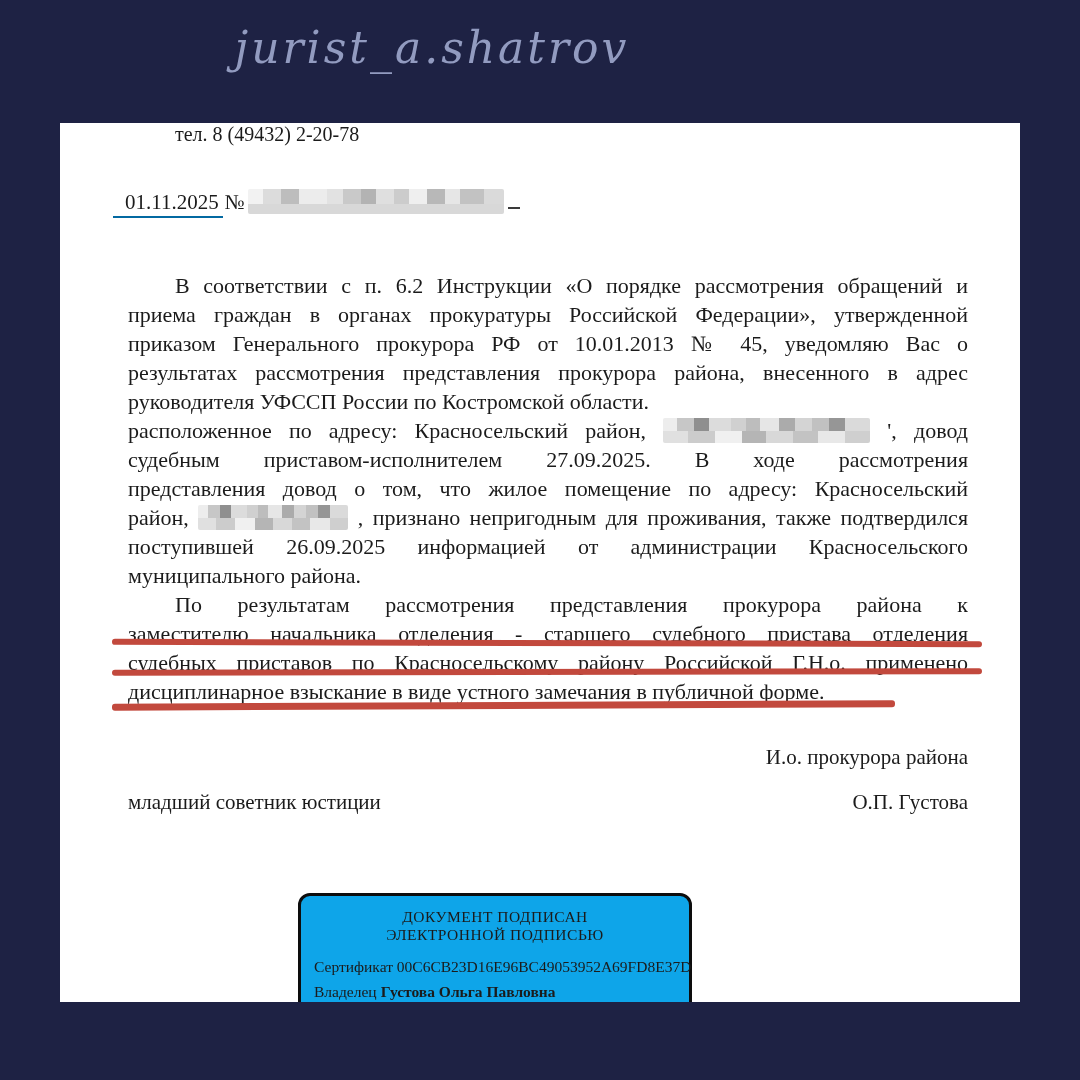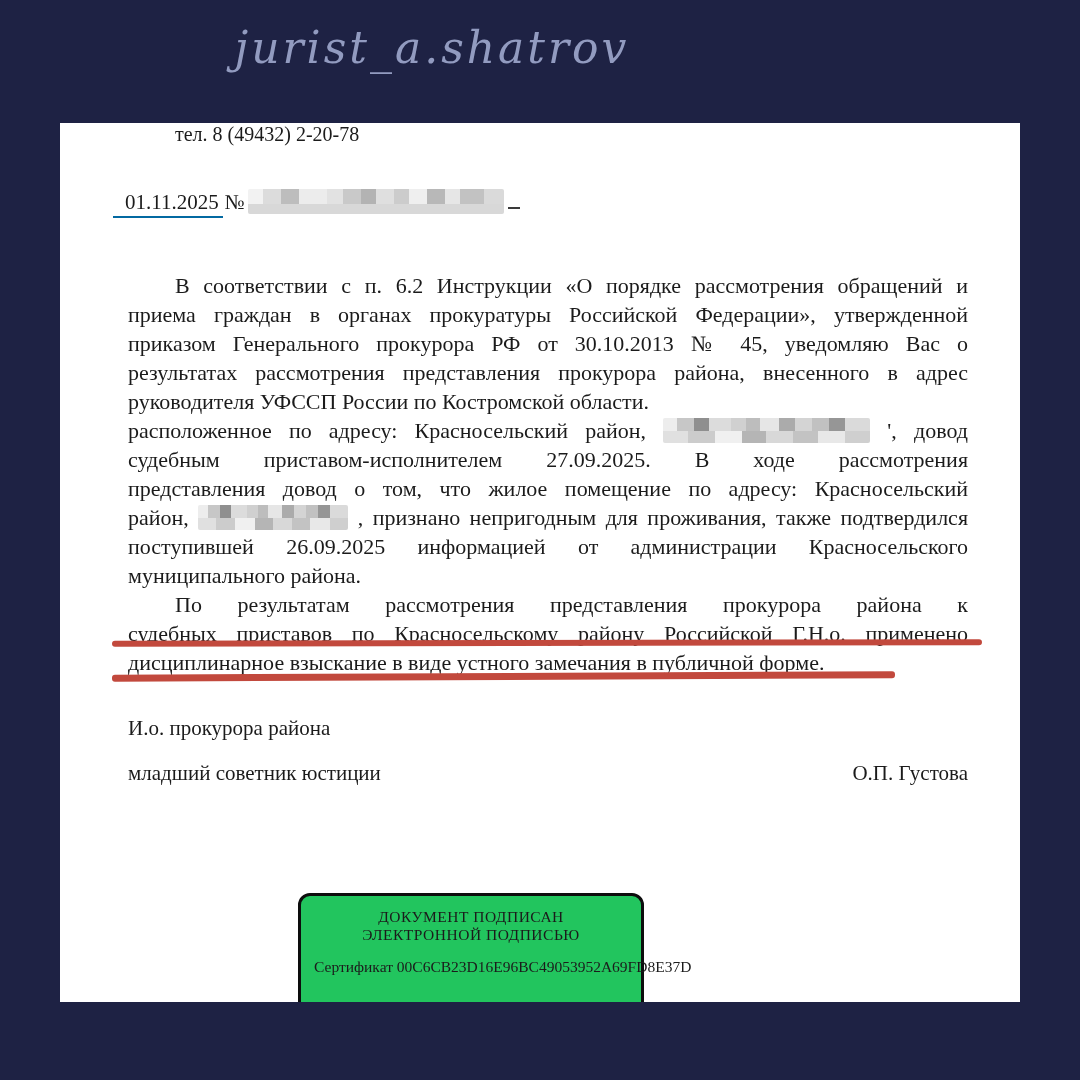--- a/index.html
+++ b/index.html
@@ -99,35 +99,35 @@
   .redbar{
     position:absolute;height:6px;
     background:#c2493d;border-radius:3px;
   }
   .redbar.r1{left:-16px;right:-14px;bottom:2px;transform:rotate(0.15deg);}
   .redbar.r2{left:-16px;right:-14px;bottom:2px;transform:rotate(-0.1deg);}
   .redbar.r3{left:-16px;width:783px;bottom:-3px;height:7px;transform:rotate(-0.25deg);}
   
   .sig1{
     margin:38px 52px 0 68px;
-    font-size:21px;line-height:26px;
+    font-size:21px;line-height:26px;text-align:right;
   }
   .sig2{
     margin:19px 52px 0 68px;
     font-size:21px;line-height:26px;
     display:flex;justify-content:space-between;text-align:right;
   }
   
   .stamp{
     position:absolute;left:238px;top:770px;
-    width:346px;height:160px;
+    width:394px;height:160px;
     box-sizing:border-box;
     border:3px solid #0d0d0d;
     border-radius:12px;
-    background:#22c55e;
+    background:#0ea5e9;
   }
   .stamp-title{
     margin-top:12px;
     text-align:center;
     font-size:15.5px;line-height:18px;
     letter-spacing:.5px;
   }
   .stamp-row{
     margin:0 10px 0 13px;
     font-size:15.5px;line-height:19px;
@@ -148,47 +148,51 @@
 
   <div class="ref1">
     <span class="date-underlined">01.11.2025</span><span class="no-sign">№</span><span class="px-date"></span><span class="tail-dash"></span>
   </div>
 
 
   <div class="bodytext">
 
     <div class="l first">В соответствии с п. 6.2 Инструкции «О порядке рассмотрения обращений и</div>
     <div class="l">приема граждан в органах прокуратуры Российской Федерации», утвержденной</div>
-    <div class="l">приказом Генерального прокурора РФ от 30.10.2013 № 45, уведомляю Вас о</div>
+    <div class="l">приказом Генерального прокурора РФ от 10.01.2013 № 45, уведомляю Вас о</div>
     <div class="l">результатах рассмотрения представления прокурора района, внесенного в адрес</div>
     <div class="l last">руководителя УФССП России по Костромской области.</div>
 
     <div class="l"><span>расположенное по адресу: Красносельский район,</span> <span class="px pxA"></span> <span>', довод</span></div>
     <div class="l">судебным приставом-исполнителем 27.09.2025. В ходе рассмотрения</div>
     <div class="l">представления довод о том, что жилое помещение по адресу: Красносельский</div>
     <div class="l"><span>район,</span> <span class="px pxB"></span> <span>, признано непригодным для проживания, также подтвердился</span></div>
     <div class="l">поступившей 26.09.2025 информацией от администрации Красносельского</div>
     <div class="l last">муниципального района.</div>
 
     <div class="l first">По результатам рассмотрения представления прокурора района к</div>
+    <div class="l"><span>заместителю начальника отделения - старшего судебного пристава отделения</span><span class="redbar r1"></span></div>
     <div class="l"><span>судебных приставов по Красносельскому району Российской Г.Н.о. применено</span><span class="redbar r2"></span></div>
     <div class="l last"><span>дисциплинарное взыскание в виде устного замечания в публичной форме.</span><span class="redbar r3"></span></div>
   </div>
 
   <div class="sig1">И.о. прокурора района</div>
   <div class="sig2">
     <span>младший советник юстиции</span>
     <span>О.П. Густова</span>
   </div>
 
   <div class="stamp">
     <div class="stamp-title">
       <div>ДОКУМЕНТ ПОДПИСАН</div>
       <div>ЭЛЕКТРОННОЙ ПОДПИСЬЮ</div>
     </div>
     <div class="stamp-row cert">
       <span>Сертификат</span>
       <span>00C6CB23D16E96BC49053952A69FD8E37D</span>
     </div>
+    <div class="stamp-row owner">
+      <span>Владелец</span><span class="owner-name">Густова Ольга Павловна</span>
+    </div>
 
   </div>
 
 </div>
 
 </body></html>

